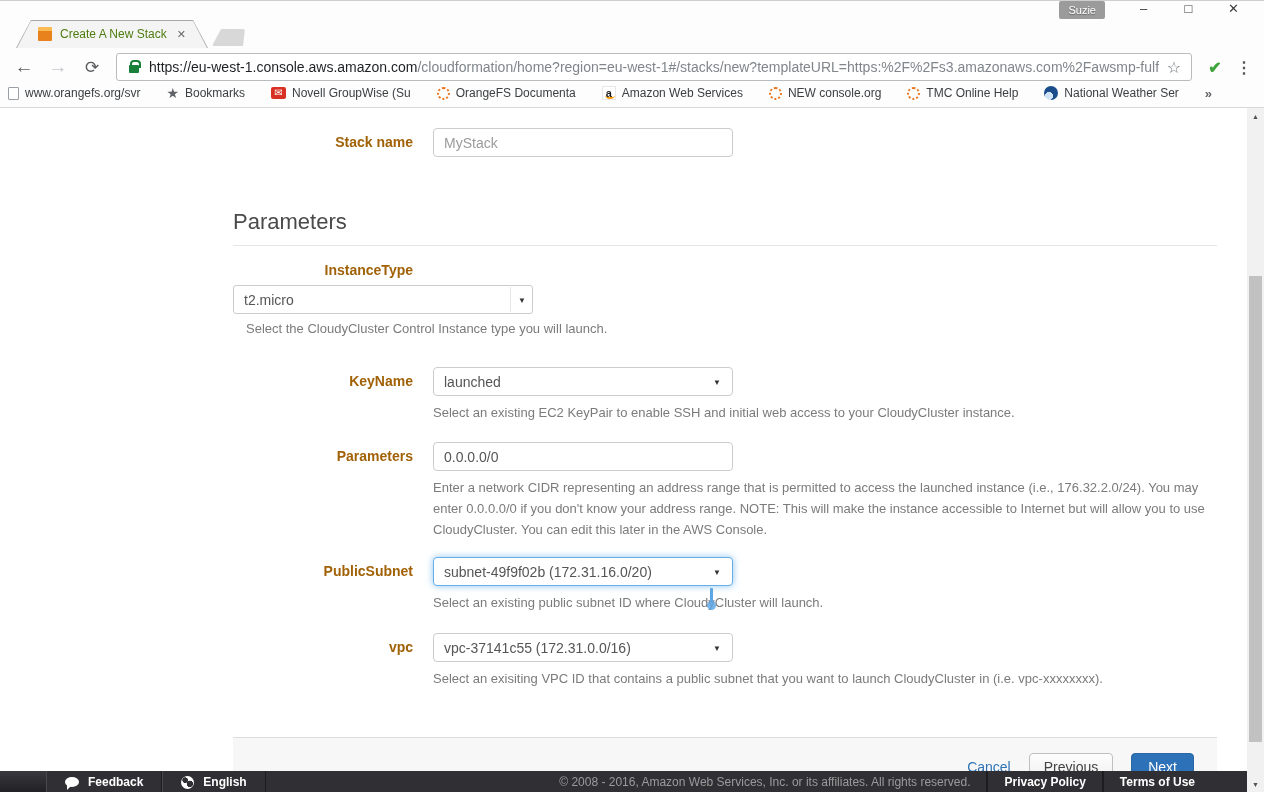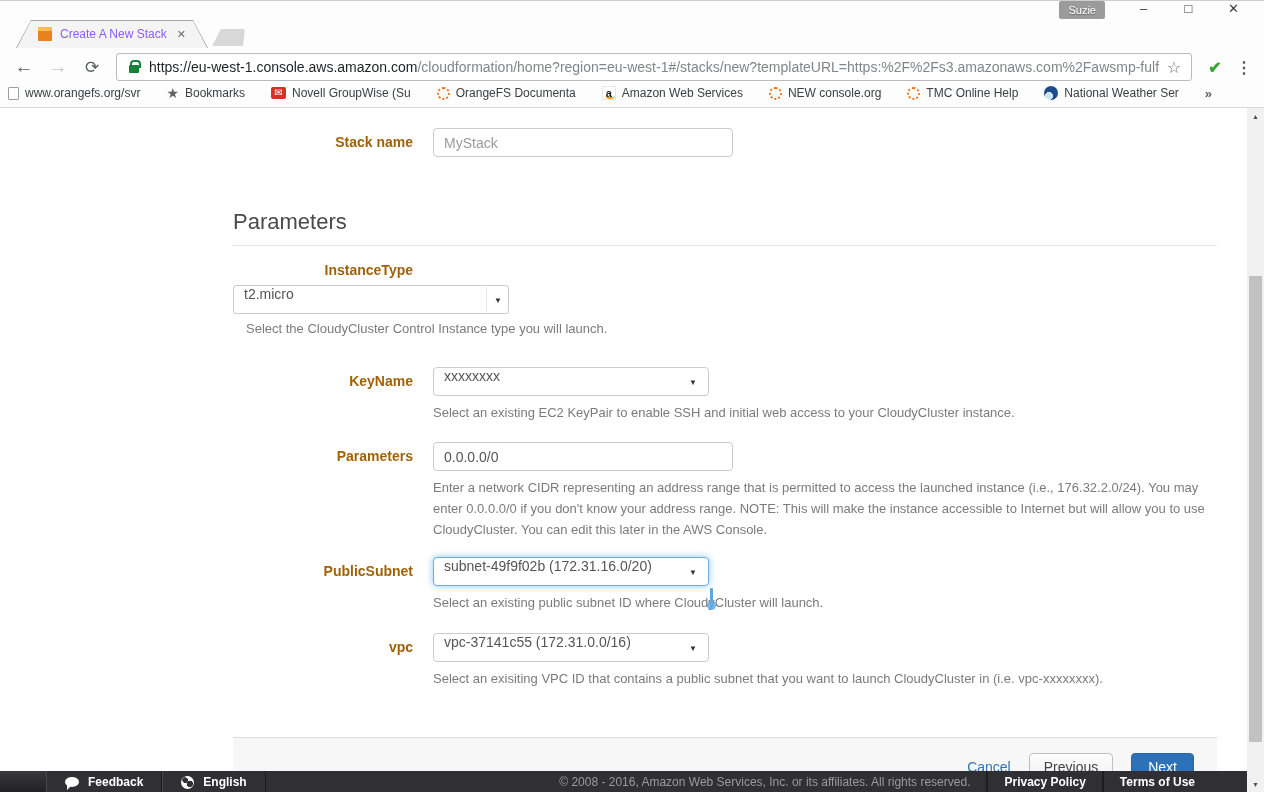--- a/index.html
+++ b/index.html
@@ -11,21 +11,21 @@
   
   .titlebar { position:relative; height:47px; background:#fdfdfd; }
   .tab { position:absolute; left:16px; top:19px; width:192px; height:28px; }
   .tab-shape { position:absolute; inset:0; background:#a9a9a9;
     clip-path:polygon(0 100%, 15px 0, calc(100% - 15px) 0, 100% 100%); }
   .tab-shape-inner { position:absolute; inset:1px 1px 0 1px; background:#f4f4f4;
     clip-path:polygon(0 100%, 14px 0, calc(100% - 14px) 0, 100% 100%); }
   .tab-content { position:absolute; inset:0; display:flex; align-items:center; padding:0 22px; gap:8px; }
   .favicon { width:14px; height:14px; border-radius:1px;
     background:linear-gradient(180deg,#f9bb52 32%, #e8821d 32%); flex:0 0 auto; }
-  .tab-title { font-size:12px; color:#8b5cf6; white-space:nowrap; flex:1; }
+  .tab-title { font-size:12px; color:#4d7c0f; white-space:nowrap; flex:1; }
   .tab-close { font-size:11px; color:#6b6b6b; cursor:pointer; }
   .tab-stub { position:absolute; left:212px; top:28px; width:33px; height:17px; background:#d8d8d8;
     border-radius:2px; clip-path:polygon(9px 0, 100% 0, calc(100% - 2px) 100%, 0 100%); }
   .titlebar-right { position:absolute; right:8px; top:0; height:30px; display:flex; align-items:flex-start; gap:0; }
   .profile-badge { background:#9b9b9b; color:#fff; font-size:11px; padding:3px 9px; border-radius:2px;
     margin-right:16px; text-shadow:0 1px 1px rgba(0,0,0,.35); }
   .win-btn { width:45px; text-align:center; font-size:13px; color:#3b3b3b; cursor:pointer; }
 
   
   .toolbar { height:38px; display:flex; align-items:center; padding:0 10px; gap:6px; background:#fdfdfd; }
@@ -71,22 +71,22 @@
 
   .frow { display:flex; }
   .flbl { width:180px; margin-right:20px; text-align:right; font-size:14px; font-weight:bold;
     color:#a16207; line-height:29px; white-space:nowrap; }
   .fctl { position:relative;border-radius:6px; }
 
   .tinput { width:300px; height:29px; border:1px solid #ccc; border-radius:4px; padding:0 10px;
     font-size:14px; color:#555; font-family:inherit; background:#fff; outline:none; }
   .tinput.ghost { color:#9b9b9b; }
 
-  .select { position:relative; width:276px; height:29px; border:1px solid #ccc; border-radius:4px;
-    background:#fff; display:flex; padding:0 26px 0 10px; font-size:14px;
+  .select { position:relative; width:300px; height:29px; border:1px solid #ccc; border-radius:4px;
+    background:#fff; display:flex; align-items:center; padding:0 26px 0 10px; font-size:14px;
     color:#555; cursor:pointer; }
   .select .caret { position:absolute; right:11px; top:50%; transform:translateY(-50%);
     font-size:8px; color:#333; }
   .select.native { border-radius:3px; }
   .select.native::after { content:""; position:absolute; right:21px; top:1px; bottom:1px; width:1px; background:#e6e6e6; }
   .select.native .caret { right:6px; }
   .select.focused { border-color:#66afe9; box-shadow:0 0 7px rgba(102,175,233,.75); }
 
   .section-h { margin-top:52px; font-size:22px; color:#4a4a4a; font-weight:normal; }
   .hrule { margin-top:10px; border:none; border-top:1px solid #e5e5e5; height:0; }
@@ -240,21 +240,21 @@
             <span class="caret">▼</span>
           </div>
         </div>
         <div class="help-inline">Select the CloudyCluster Control Instance type you will launch.</div>
       </div>
 
       <div class="frow mt-kn">
         <div class="flbl">KeyName</div>
         <div class="fctl">
           <div class="select">
-            <span>xxxxxxxx</span>
+            <span>launched</span>
             <span class="caret">▼</span>
           </div>
           <div class="help">Select an existing EC2 KeyPair to enable SSH and initial web access to your CloudyCluster instance.</div>
         </div>
       </div>
 
       <div class="frow mt-nc">
         <div class="flbl">Parameters</div>
         <div class="fctl">
           <input class="tinput" value="0.0.0.0/0" style="">

